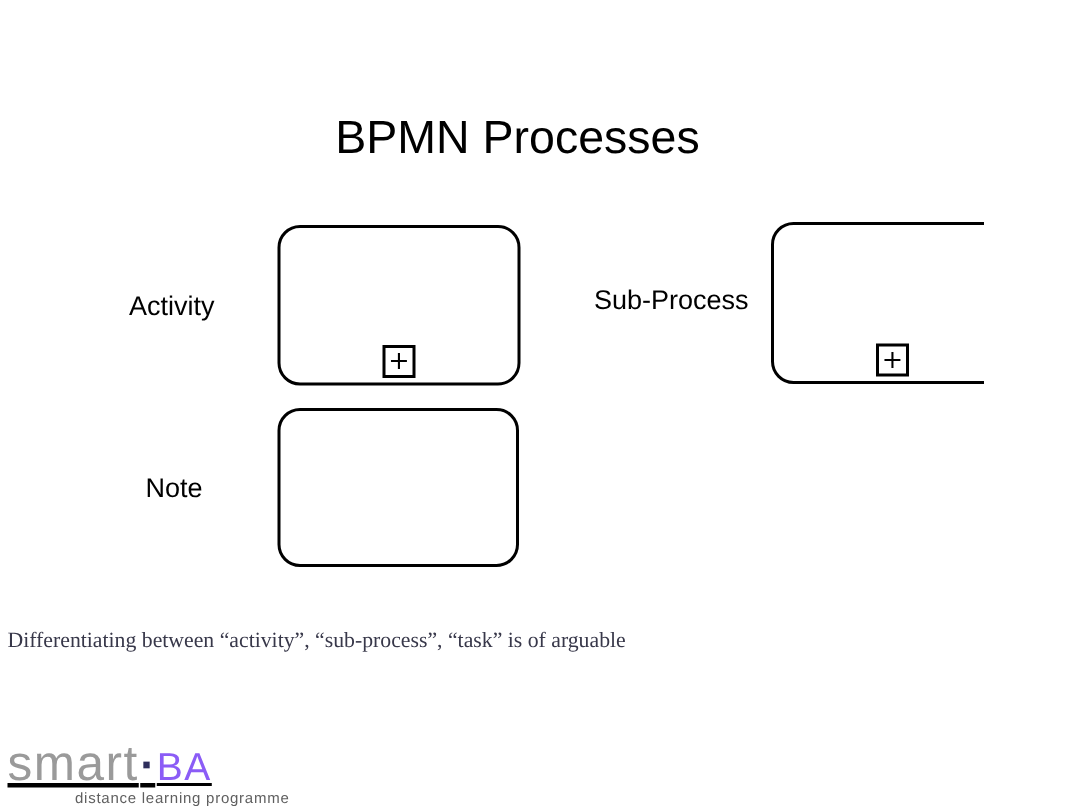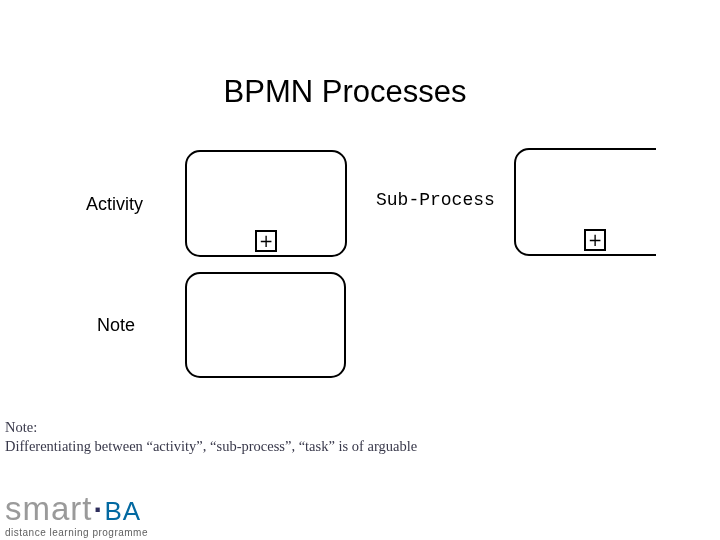--- a/index.html
+++ b/index.html
@@ -26,21 +26,21 @@
     letter-spacing: 0px;
   }
   .shape-label {
     position: absolute;
     font-size: 18px;
     color: #000000;
     white-space: nowrap;
     text-align: right;
   }
   .label-activity   { left: 86px;  top: 194px; }
-  .label-subprocess { left: 376px; top: 190px; font-family: Liberation Mono, monospace; }
+  .label-subprocess { left: 396px; top: 190px; }
   .label-task       { left: 97px;  top: 315px; }
   .bpmn-shape {
     position: absolute;
     border: 2px solid #000000;
     border-radius: 15px;
     background: #ffffff;
     box-sizing: border-box;
   }
   .shape-activity   { left: 185px; top: 150px; width: 162px; height: 107px; }
   .shape-subprocess { left: 514px; top: 148px; width: 162px; height: 108px; }
@@ -74,20 +74,21 @@
   }
   .logo {
     position: absolute;
     left: 5px;
     top: 492px;
   }
   .logo-word {
     display: flex;
     align-items: baseline;
     height: 34px;
+    text-decoration: underline;
   }
   .logo-smart {
     font-size: 33px;
     letter-spacing: 1px;
     line-height: 34px;
   }
   .logo-dot {
     font-size: 30px;
     font-weight: bold;
     line-height: 34px;
@@ -119,26 +120,25 @@
 
   <div class="shape-label label-subprocess">Sub-Process</div>
   <div class="bpmn-shape shape-subprocess">
     <div class="expand-marker">+</div>
   </div>
 
   <div class="shape-label label-task">Note</div>
   <div class="bpmn-shape shape-task"></div>
 
   <div class="note-block" style="color: rgb(56, 56, 74);">
-    <div>Note:</div>
     <div>Differentiating between “activity”, “sub-process”, “task” is of arguable</div>
   </div>
 
   <div class="logo">
     <div class="logo-word">
       <span class="logo-smart" style="color: rgb(154, 154, 154);">smart</span>
       <span class="logo-dot" style="color: rgb(46, 46, 92);">·</span>
-      <span class="logo-ba" style="color: #0369a1;">BA</span>
+      <span class="logo-ba" style="color: #8b5cf6;">BA</span>
     </div>
-    <div class="logo-tagline" style="color: rgb(95, 95, 95);">distance learning programme</div>
+    <div class="logo-tagline" style="color: rgb(95, 95, 95); margin-left: 45px;">distance learning programme</div>
   </div>
 
 </div>
 
 </body></html>

